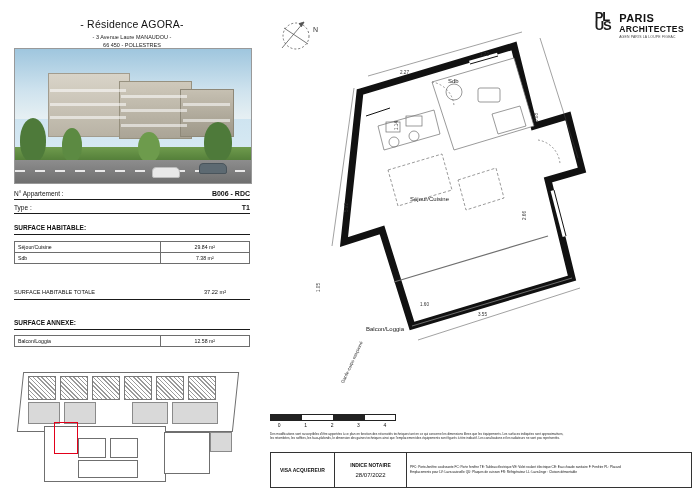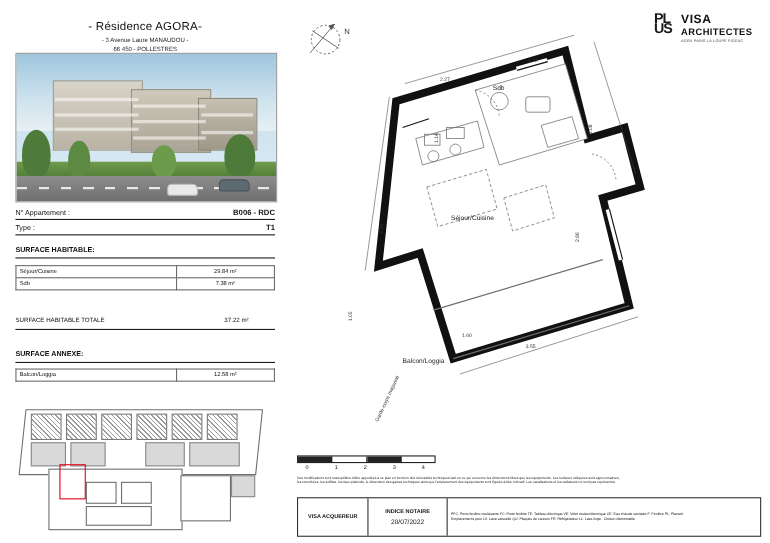--- a/index.html
+++ b/index.html
@@ -285,21 +285,21 @@
       </svg>
       <span class="n">N</span>
     </div>
 
     <div class="logo">
       <span class="mark">
         <span>PL</span><br>
         <span>US</span>
       </span>
       <span class="word">
-        <div class="w1">VISA</div>
+        <div class="w1">PARIS</div>
         <div class="w2">ARCHITECTES</div>
         <div class="w3">AGEN  PARIS  LA LOUPE  FIGEAC</div>
       </span>
     </div>
 
     <div class="plan">
       <svg width="400" height="380" viewBox="0 0 400 380">
 
         <g stroke="#111" fill="none">
 

